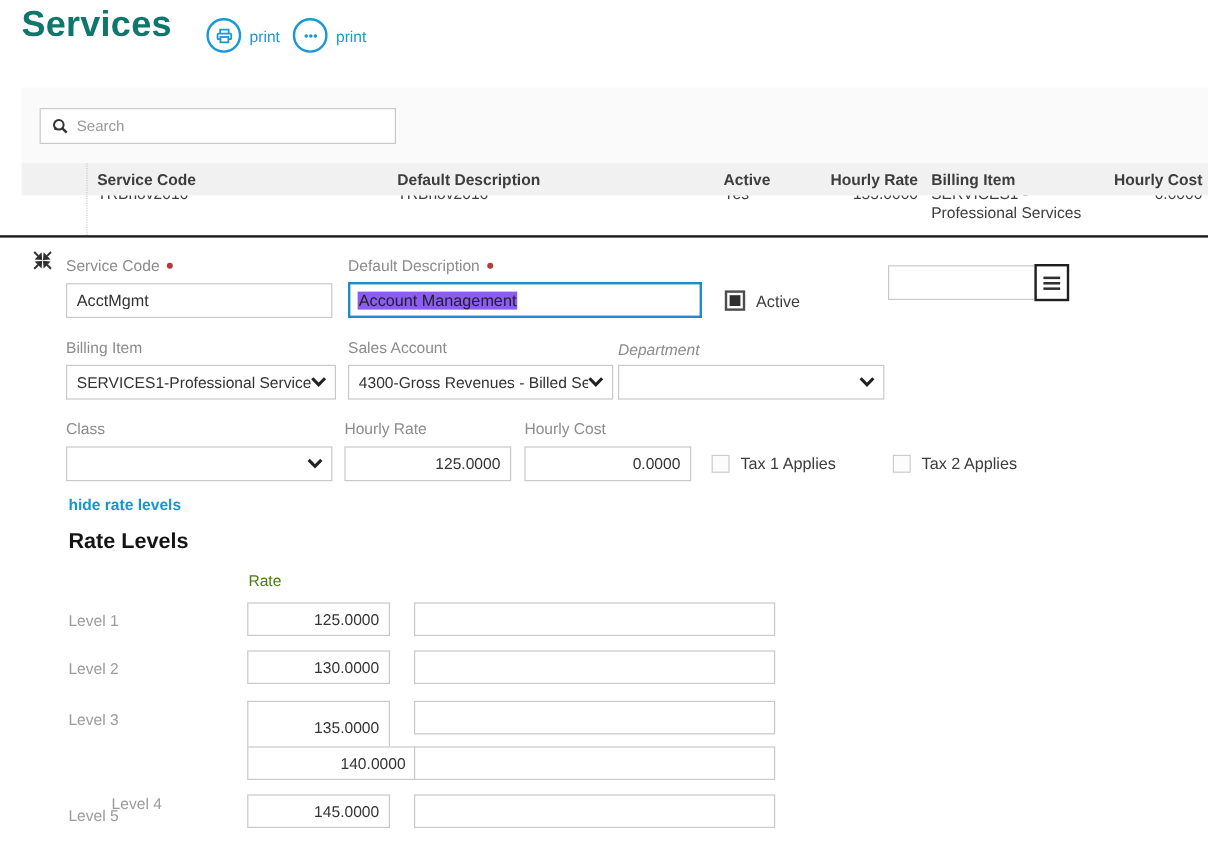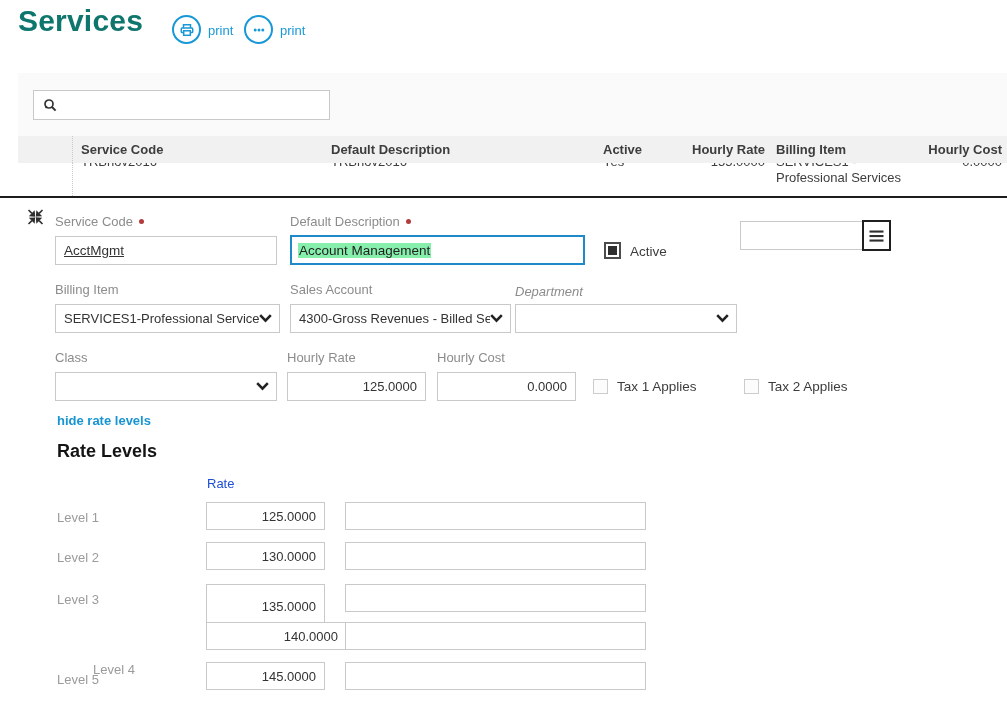--- a/index.html
+++ b/index.html
@@ -40,31 +40,31 @@
   .req-dot { display:inline-block; width:5px; height:5px; border-radius:50%; background:#b23b3b;
              margin-left:6px; vertical-align:2px; }
   .txt { height:29px; border:1px solid #c9c9c9; background:#fff; font-size:13px; color:#333;
          padding:0 8px; font-family:inherit; outline:none; }
   .txt.num { text-align:right; }
   .sel-box { height:29px; border:1px solid #c9c9c9; background:#fff; display:flex; align-items:center;
              padding:0 7px 0 8px; font-size:13px; color:#333; cursor:pointer; }
   .sel-box .sel-text { flex:1; white-space:nowrap; overflow:hidden; }
   .focus-field { height:30px; border:2px solid #2089c9; background:#fff; display:flex; align-items:center;
                  padding-left:6px; font-size:13.5px; color:#222; }
-  .selection { background:#86efac; padding:0 1px; }
+  .selection { background:#8b5cf6; padding:0 1px; }
   .chk { width:15px; height:15px; border:1px solid #ccc; background:#fcfcfc; cursor:pointer; }
   .chk-active { width:17px; height:17px; border:2px solid #4c4c4c; background:#fff; cursor:pointer;
                 display:flex; align-items:center; justify-content:center; }
   .chk-active .fill { width:9px; height:9px; background:#2f2f2f; }
   .dark-label { font-size:13.5px; color:#3d3d3d; }
   .ham-btn { width:29px; height:31px; border:2px solid #1f1f1f; background:#fff; display:flex;
              align-items:center; justify-content:center; cursor:pointer; }
   .link { font-size:13px; font-weight:600; color:#1795d3; cursor:pointer; text-decoration:none; }
   .section-heading { font-size:18px; font-weight:bold; color:#141414; }
-  .col-label { font-size:13px; color:#1d4ed8; }
+  .col-label { font-size:13px; color:#4d7c0f; }
   .lvl-label { font-size:13px; color:#9b9b9b; }
 </style>
 </head>
 <body>
 
 <h1 class="abs page-title">Services</h1>
 
 <div class="abs round-btn" style="left:172px; top:15px;">
   <svg width="16" height="16" viewBox="0 0 16 16">
     <path d="M4.5 6 V2.7 h7 V6" fill="none" stroke="#1898d7" stroke-width="1.5"></path>
@@ -84,20 +84,21 @@
 <span class="abs round-btn-label" style="left:280px; top:23px;">print</span>
 
 <div class="abs panel-top"></div>
 
 <div class="abs search-box">
   <svg width="14" height="14" viewBox="0 0 14 14">
     <circle cx="6" cy="6" r="4" fill="none" stroke="#333" stroke-width="1.7"></circle>
     <line x1="9" y1="9" x2="12.6" y2="12.6" stroke="#333" stroke-width="2"></line>
     <circle cx="3.2" cy="9.2" r="1.1" fill="#333"></circle>
   </svg>
+  <input type="text" placeholder="Search" style="">
 </div>
 
 <div class="abs grid-head">
   <div class="c0"></div>
   <div class="c1">Service Code</div>
   <div class="c2">Default Description</div>
   <div class="c3">Active</div>
   <div class="c4">Hourly Rate</div>
   <div class="c5">Billing Item</div>
   <div class="c6">Hourly Cost</div>
@@ -142,21 +143,21 @@
   </svg>
 </div>
 
 <div class="abs form-label" style="left:55px; top:214px;">
   <span>Service Code</span><span class="req-dot"></span>
 </div>
 <div class="abs form-label" style="left:290px; top:214px;">
   <span>Default Description</span><span class="req-dot"></span>
 </div>
 
-<input class="abs txt" style="left: 55px; top: 236px; width: 222px; font-size: 13.5px; text-decoration: underline;" value="AcctMgmt">
+<input class="abs txt" style="left: 55px; top: 236px; width: 222px; font-size: 13.5px;" value="AcctMgmt">
 <div class="abs focus-field" style="left:290px; top:235px; width:295px;">
   <span class="selection">Account Management</span>
 </div>
 <div class="abs chk-active" style="left:604px; top:242px;">
   <div class="fill"></div>
 </div>
 <span class="abs dark-label" style="left:630px; top:244px;">Active</span>
 
 <input class="abs txt" style="left: 740px; top: 221px; width: 123px;" value="">
 <div class="abs ham-btn" style="left:862px; top:220px;">

